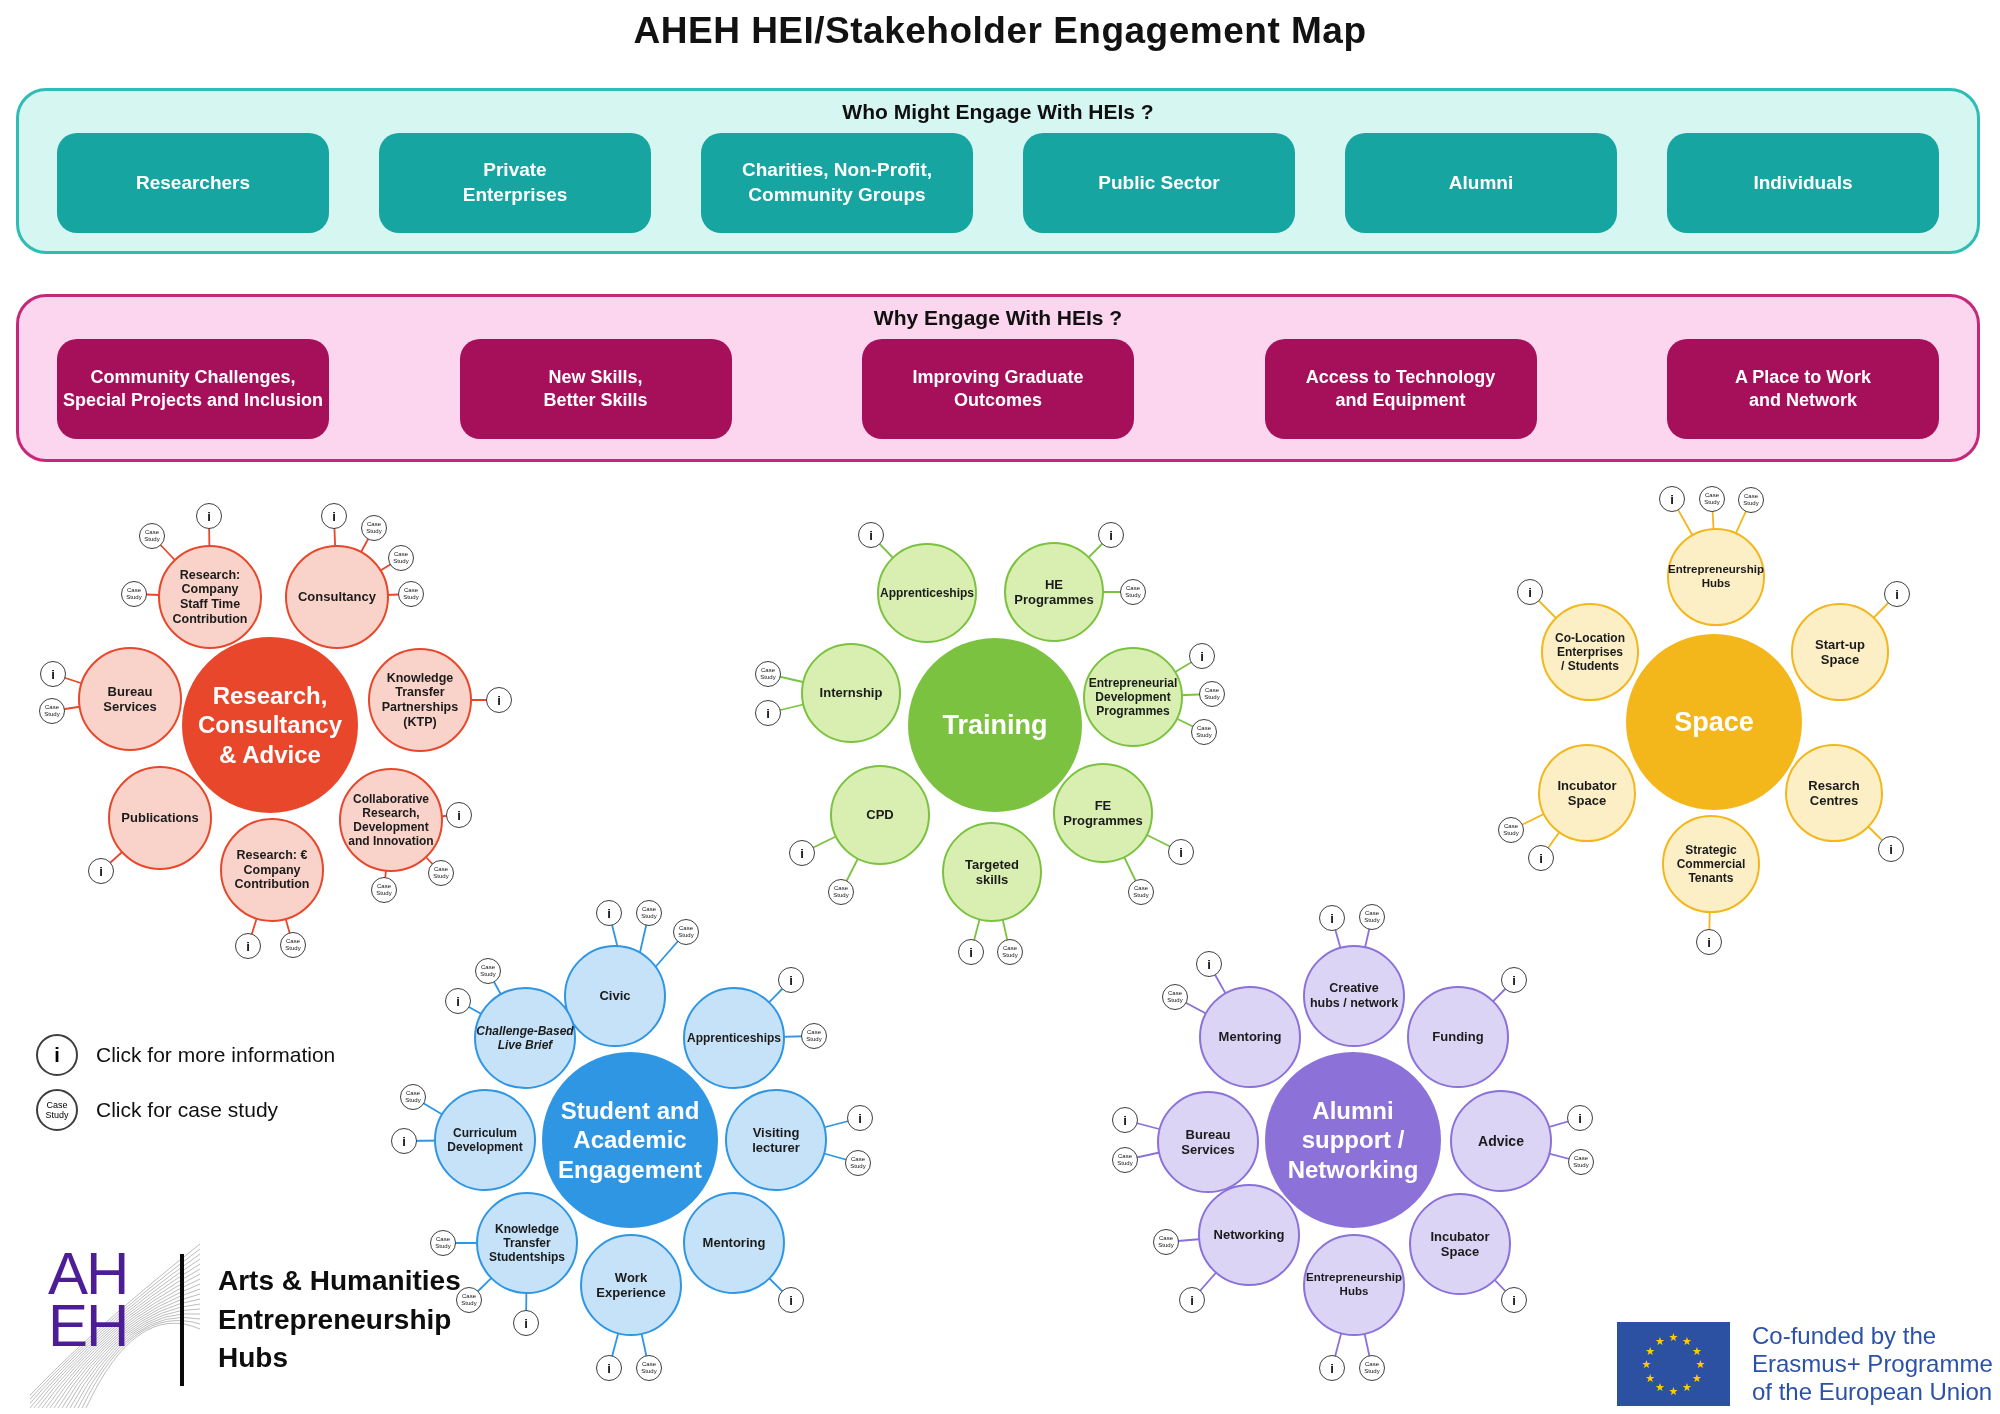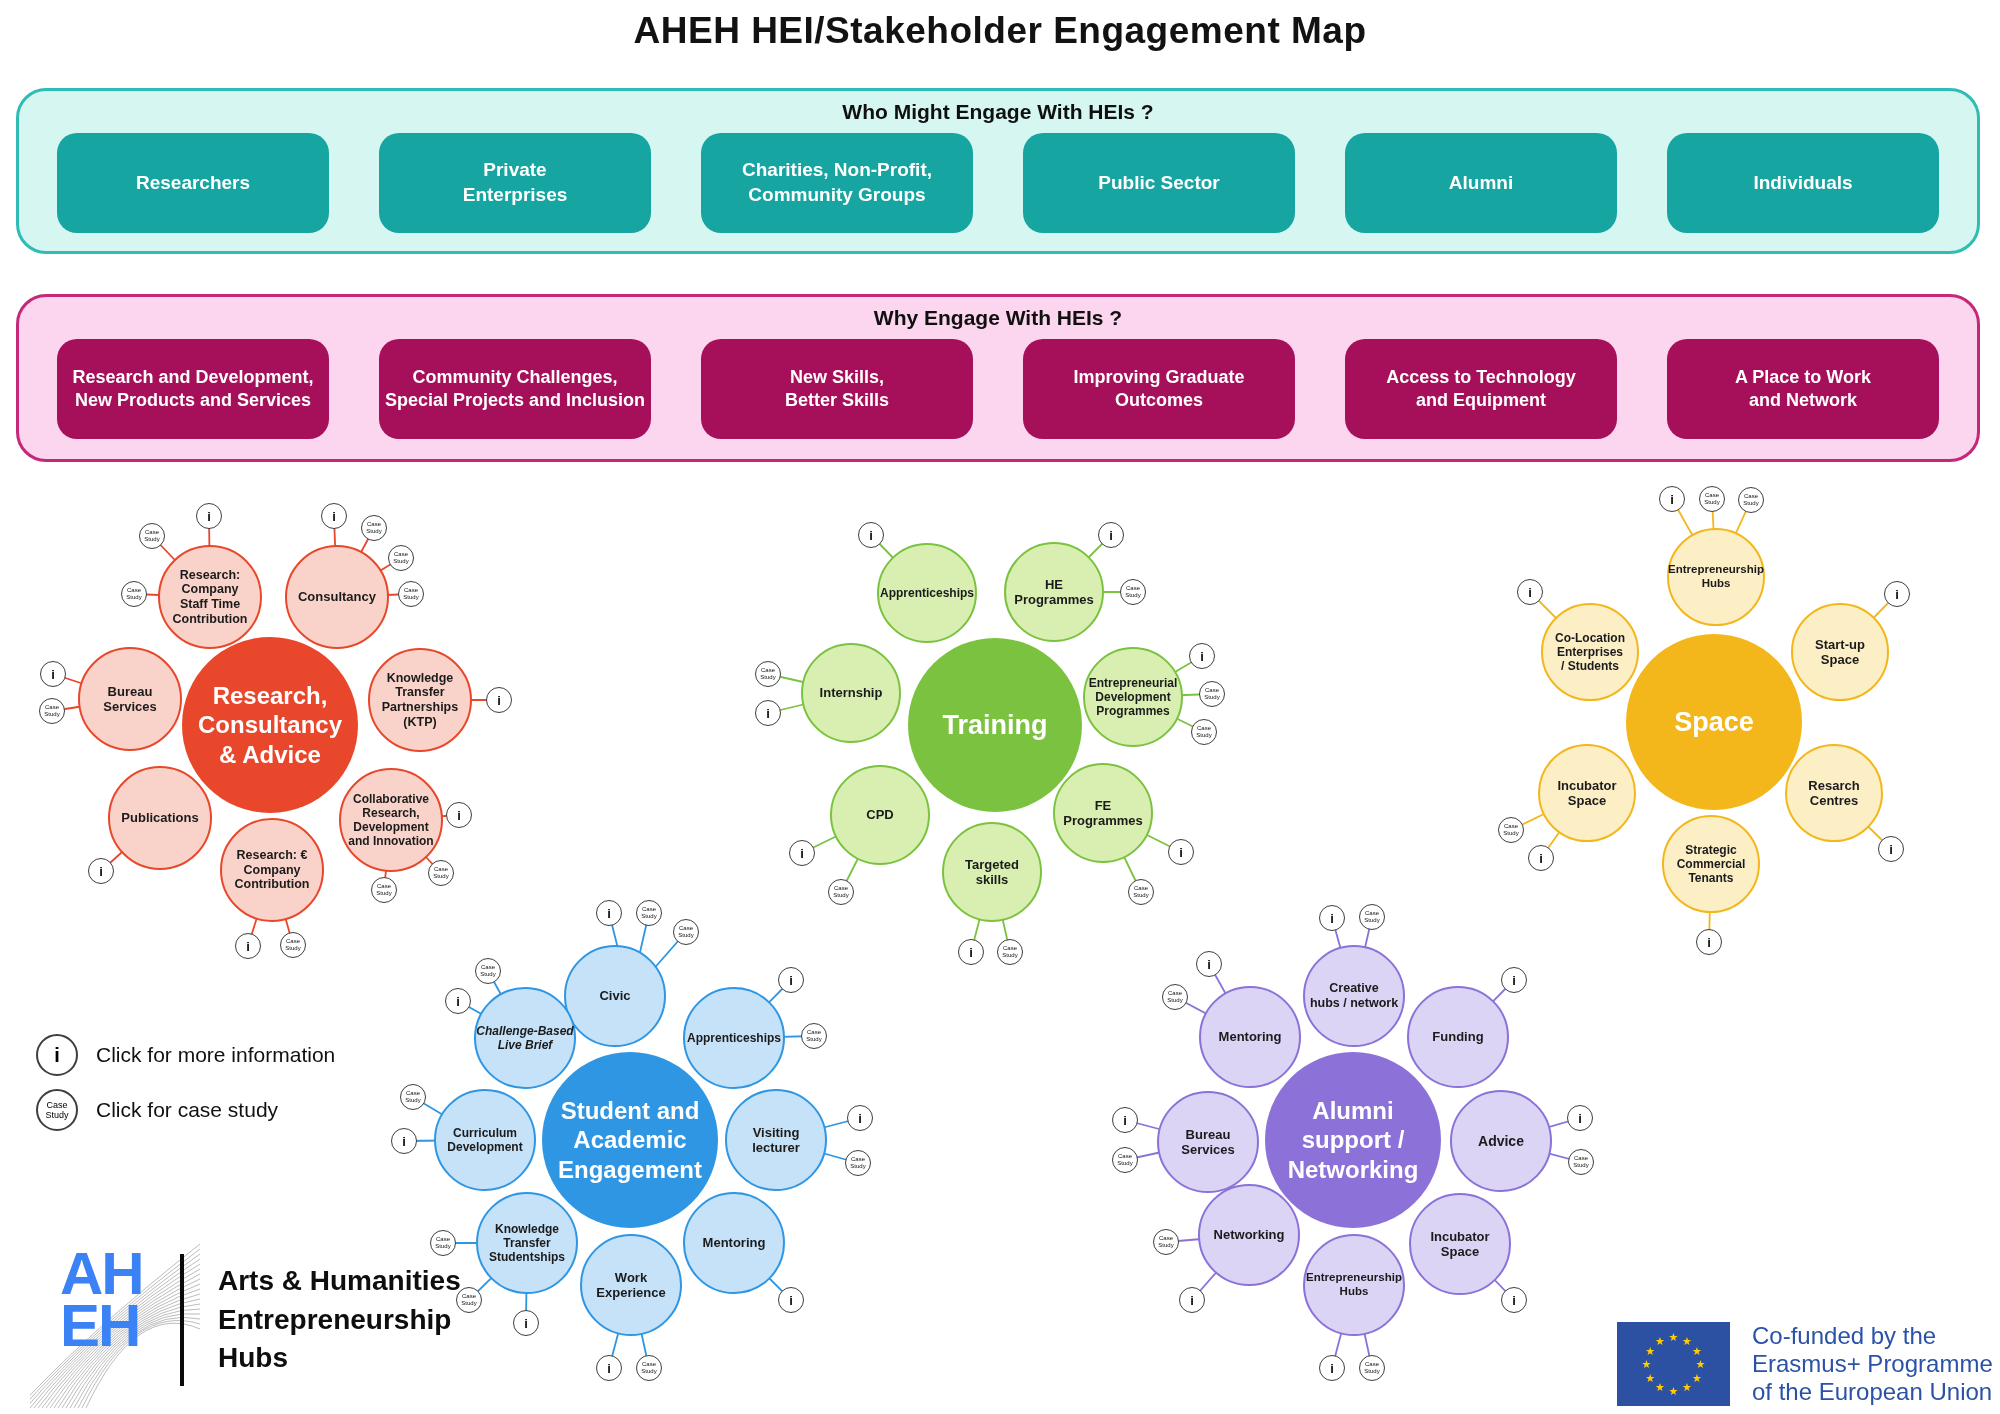--- a/index.html
+++ b/index.html
@@ -35,22 +35,22 @@
   .legend-row{display:flex;align-items:center;margin-bottom:13px;}
   .legend-circle{width:42px;height:42px;border:2.5px solid #3e3e3e;border-radius:50%;background:#fff;
     display:flex;align-items:center;justify-content:center;text-align:center;box-sizing:border-box;flex:none;}
   .legend-circle.info{font-size:20px;font-weight:700;}
   .legend-circle.case{font-size:9px;line-height:1.15;}
   .legend-label{margin-left:18px;font-size:21px;color:#111;}
 
   .logo{position:absolute;left:30px;top:1240px;z-index:4;display:flex;align-items:center;}
   .logo-mark{position:relative;width:170px;height:160px;}
   #logo-pattern{position:absolute;left:0;top:0;}
-  .logo-letters{position:absolute;left:30px;top:8px;font-size:60px;font-weight:700;line-height:.86;
-    letter-spacing:-2px;color:#3b82f6;white-space:pre-line;}
+  .logo-letters{position:absolute;left:18px;top:8px;font-size:60px;font-weight:400;line-height:.86;
+    letter-spacing:-2px;color:#4c1d95;white-space:pre-line;}
   .logo-bar{position:absolute;left:150px;top:14px;width:4px;height:132px;background:#0a0a0a;}
   .logo-name{margin-left:18px;font-size:28px;font-weight:800;color:#0e0e0e;line-height:1.38;white-space:pre-line;}
 
   .eu{position:absolute;left:1617px;top:1322px;z-index:4;display:flex;align-items:flex-start;}
   .eu-flag{position:relative;width:113px;height:84px;background:#2c50a2;flex:none;}
   .eu-star{position:absolute;color:#ffcc00;font-size:11px;transform:translate(-50%,-50%);}
   .eu-text{margin-left:22px;font-size:24px;color:#2b52a8;line-height:1.17;white-space:pre-line;width:260px;}
 </style>
 </head>
 <body>
@@ -69,22 +69,20 @@
 Community Groups</div>
       <div class="pill teal pre">Public Sector</div>
       <div class="pill teal pre">Alumni</div>
       <div class="pill teal pre">Individuals</div>
     </div>
   </div>
 
   <div class="banner why">
     <div class="banner-title pre">Why Engage With HEIs ?</div>
     <div class="pill-row">
-      <div class="pill pink pre">Research and Development,
-New Products and Services</div>
       <div class="pill pink pre">Community Challenges,
 Special Projects and Inclusion</div>
       <div class="pill pink pre">New Skills,
 Better Skills</div>
       <div class="pill pink pre">Improving Graduate
 Outcomes</div>
       <div class="pill pink pre">Access to Technology
 and Equipment</div>
       <div class="pill pink pre">A Place to Work
 and Network</div>

